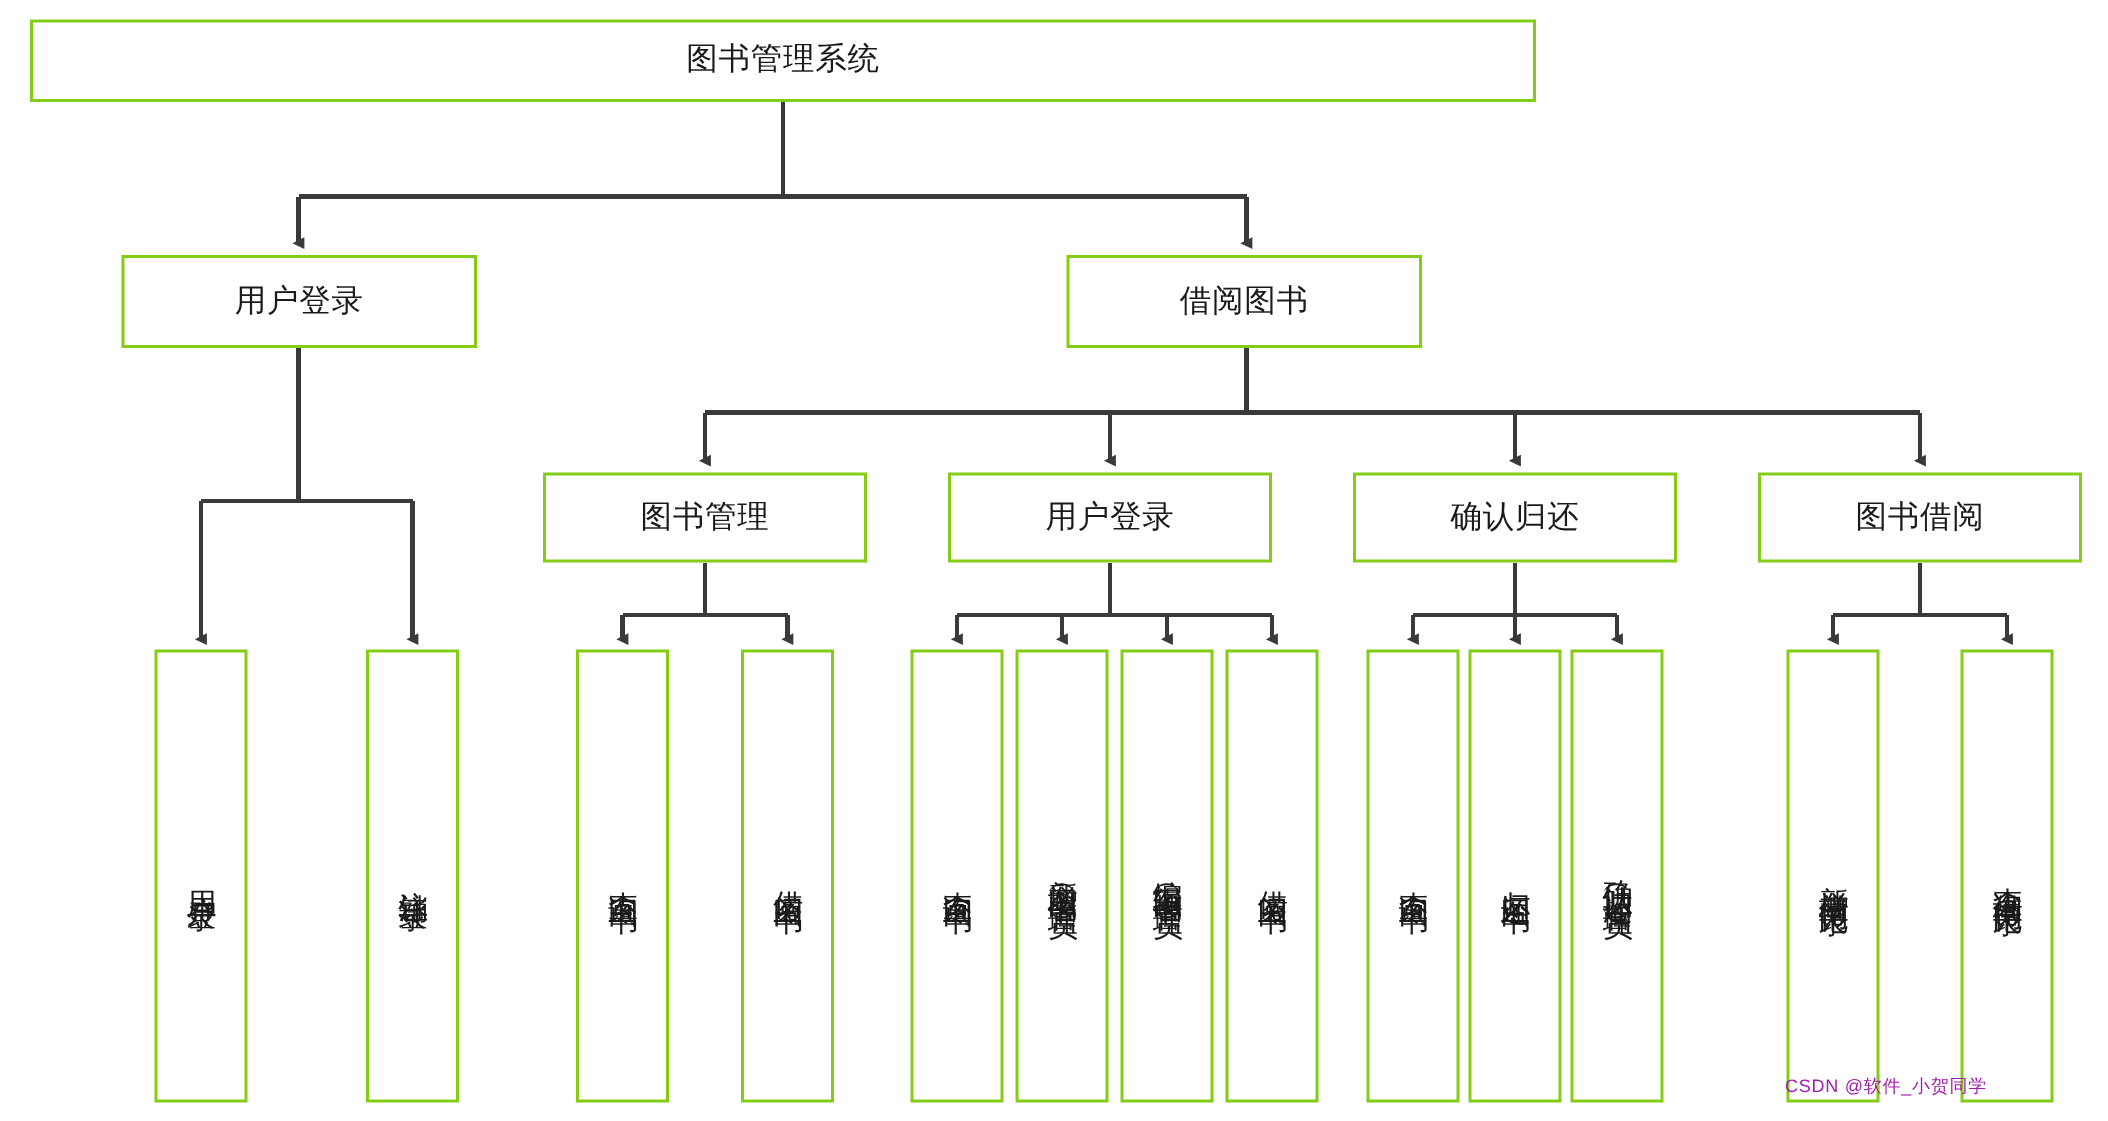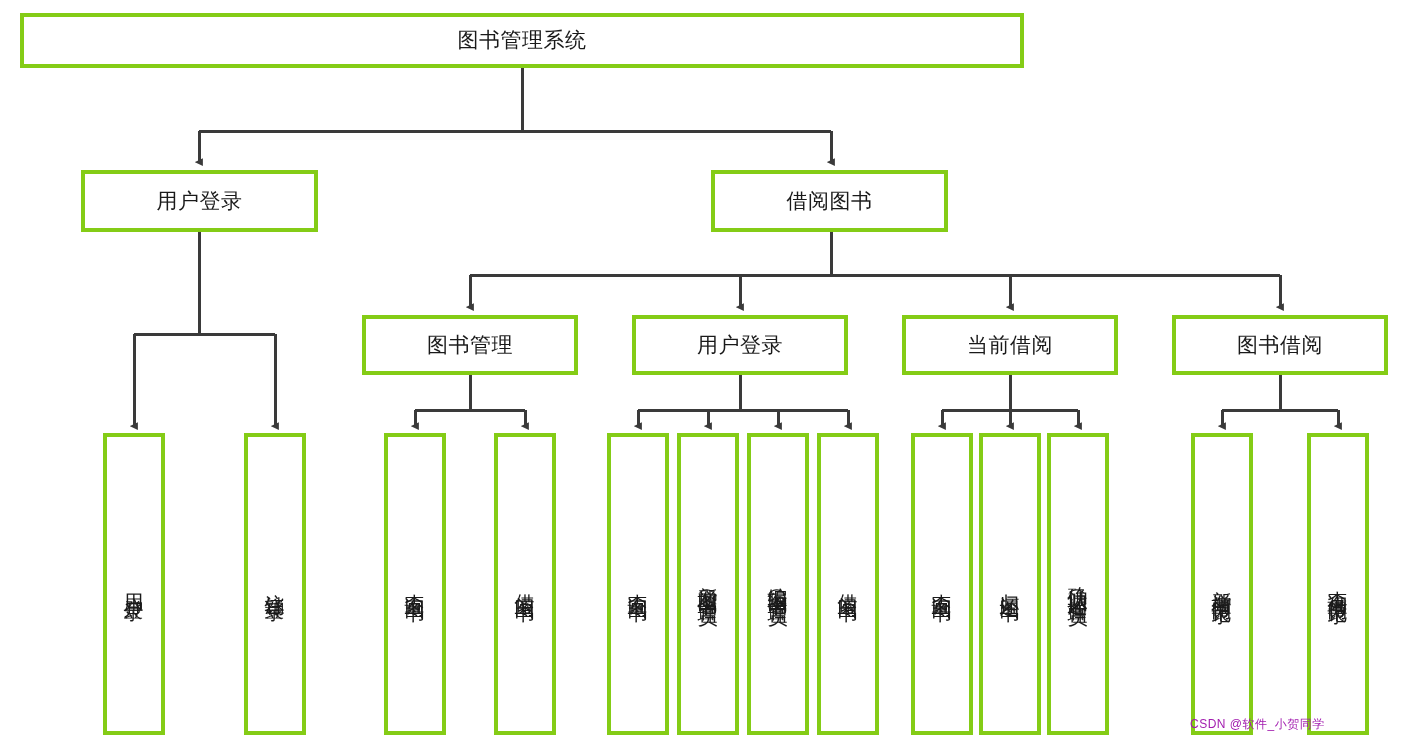--- a/index.html
+++ b/index.html
@@ -23,21 +23,21 @@
     position: absolute;
     left: 0;
     top: 0;
     width: 1405px;
     height: 747px;
   }
   .node-box {
     position: absolute;
     box-sizing: border-box;
     background: #ffffff;
-    border: 4px solid #84cc16;
+    border: 2px solid #84cc16;
     display: flex;
     align-items: center;
     justify-content: center;
     overflow: hidden;
   }
   .node-label {
     color: #1a1a1a;
     font-size: 21px;
     line-height: 1.18;
     letter-spacing: 0.5px;
@@ -127,21 +127,21 @@
     <span class="node-label">借阅图书</span>
   </div>
 
   <div class="node-box" style="left:362px; top:315px; width:216px; height:60px;">
     <span class="node-label">图书管理</span>
   </div>
   <div class="node-box" style="left:632px; top:315px; width:216px; height:60px;">
     <span class="node-label">用户登录</span>
   </div>
   <div class="node-box" style="left:902px; top:315px; width:216px; height:60px;">
-    <span class="node-label">当前借阅</span>
+    <span class="node-label">确认归还</span>
   </div>
   <div class="node-box" style="left:1172px; top:315px; width:216px; height:60px;">
     <span class="node-label">图书借阅</span>
   </div>
 
   <div class="node-box vertical" style="left:103px; top:433px; width:62px; height:302px;">
     <span class="node-label">用户登录</span>
   </div>
   <div class="node-box vertical" style="left:244px; top:433px; width:62px; height:302px;">
     <span class="node-label">注销登录</span>

